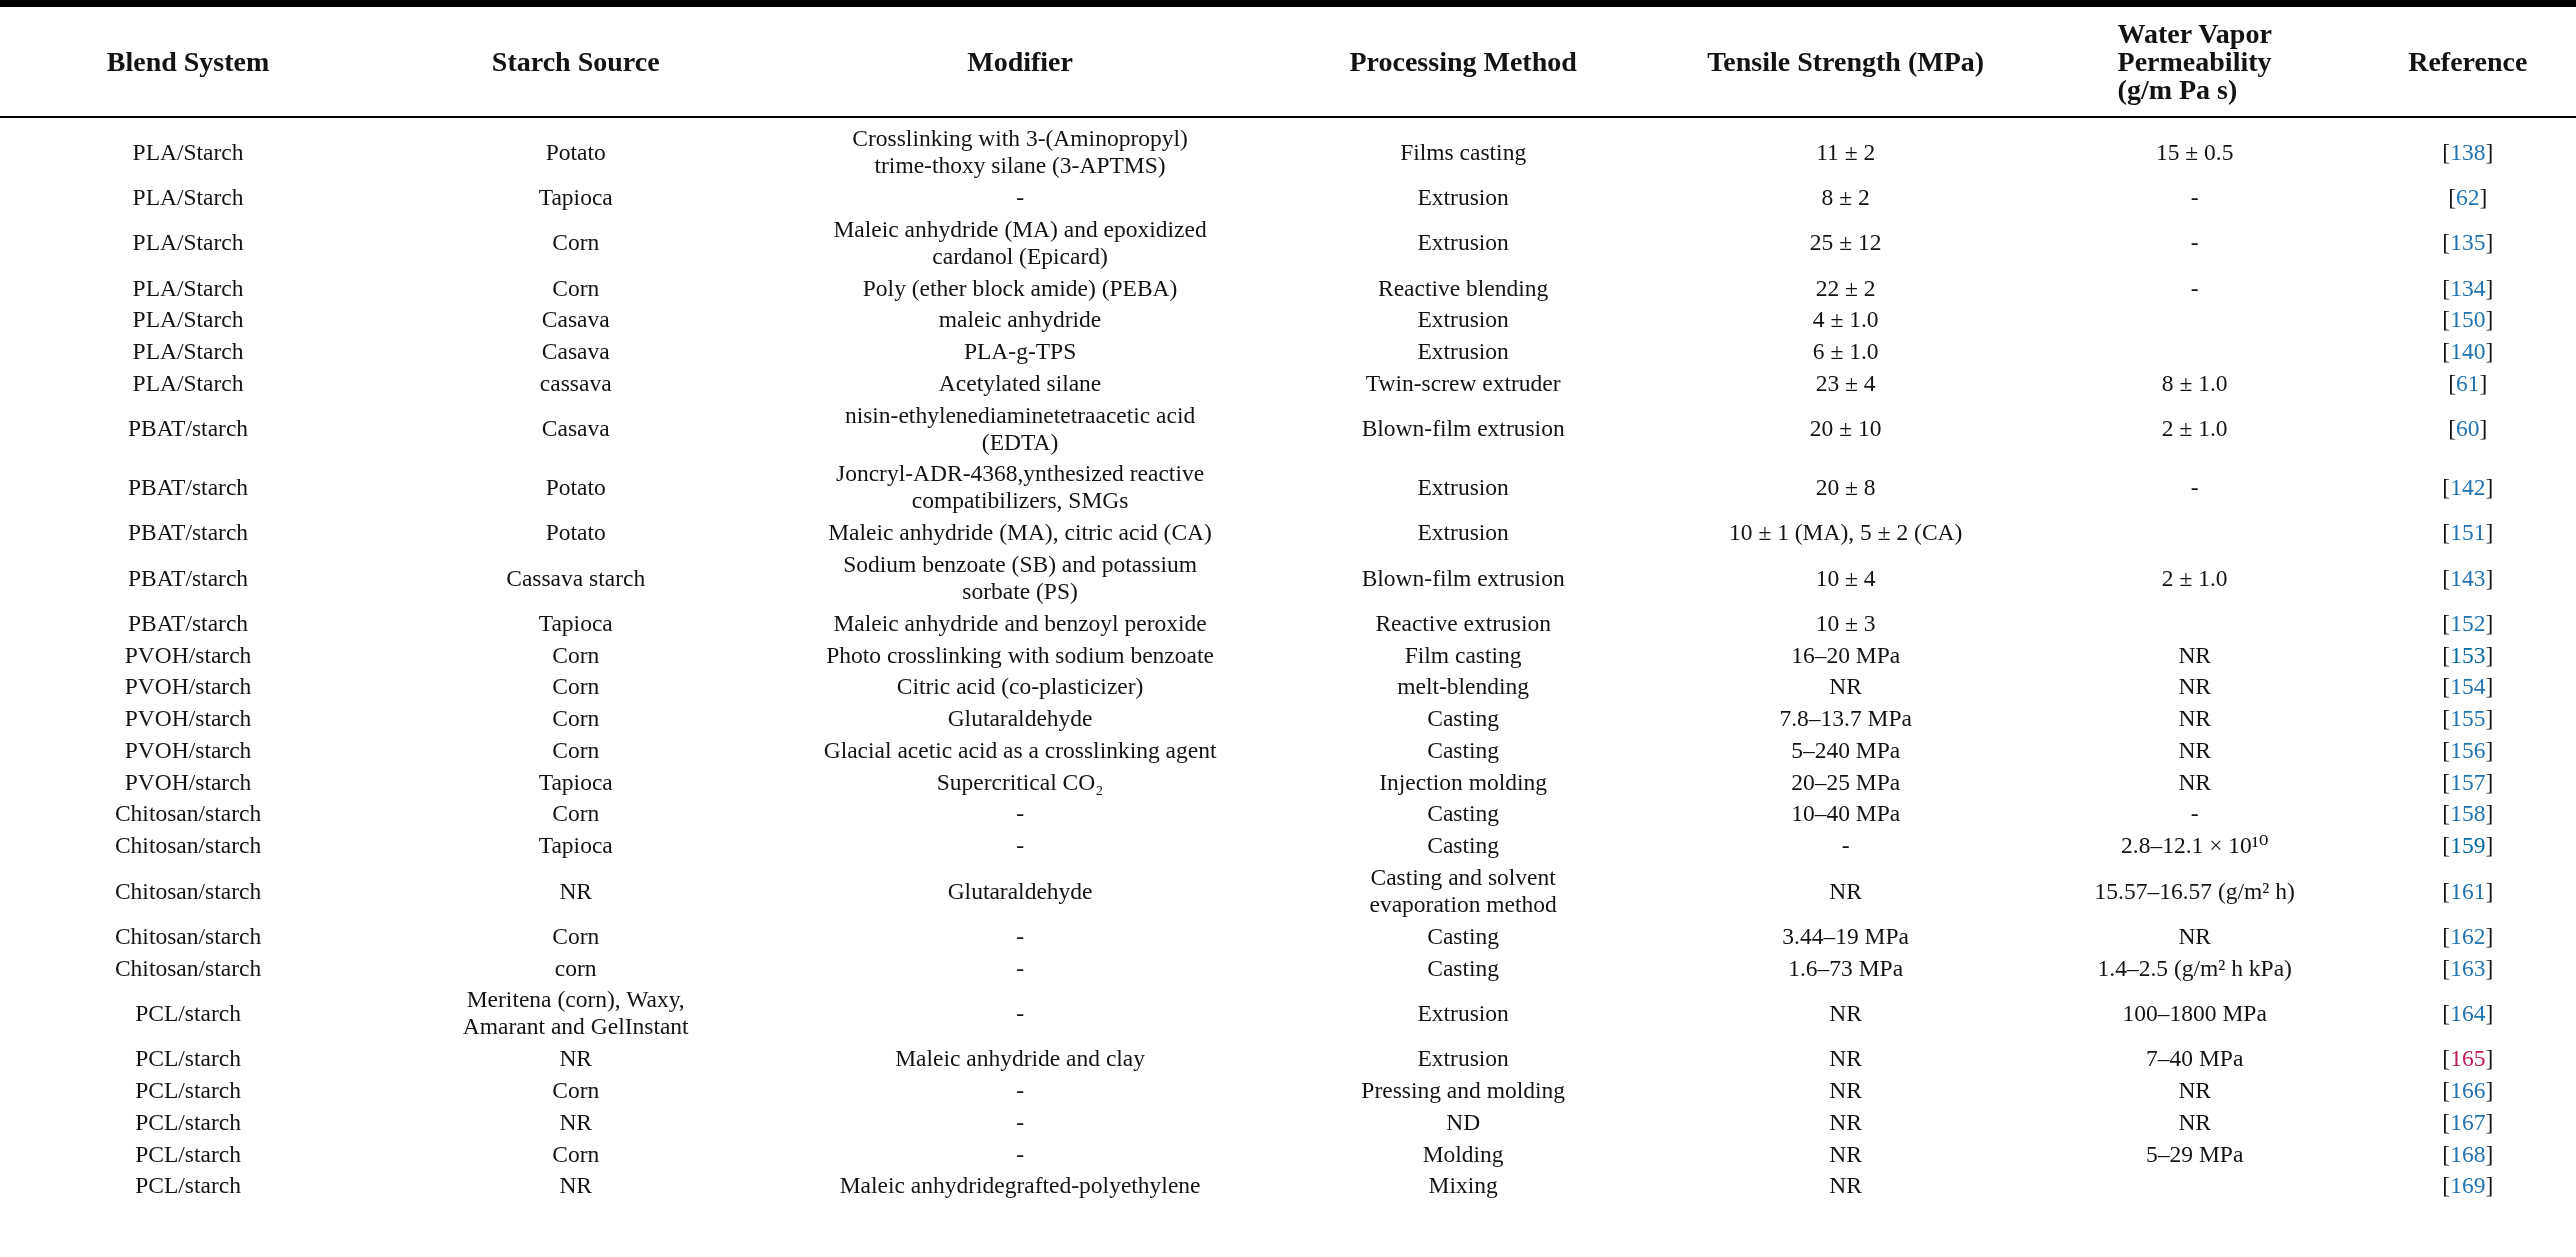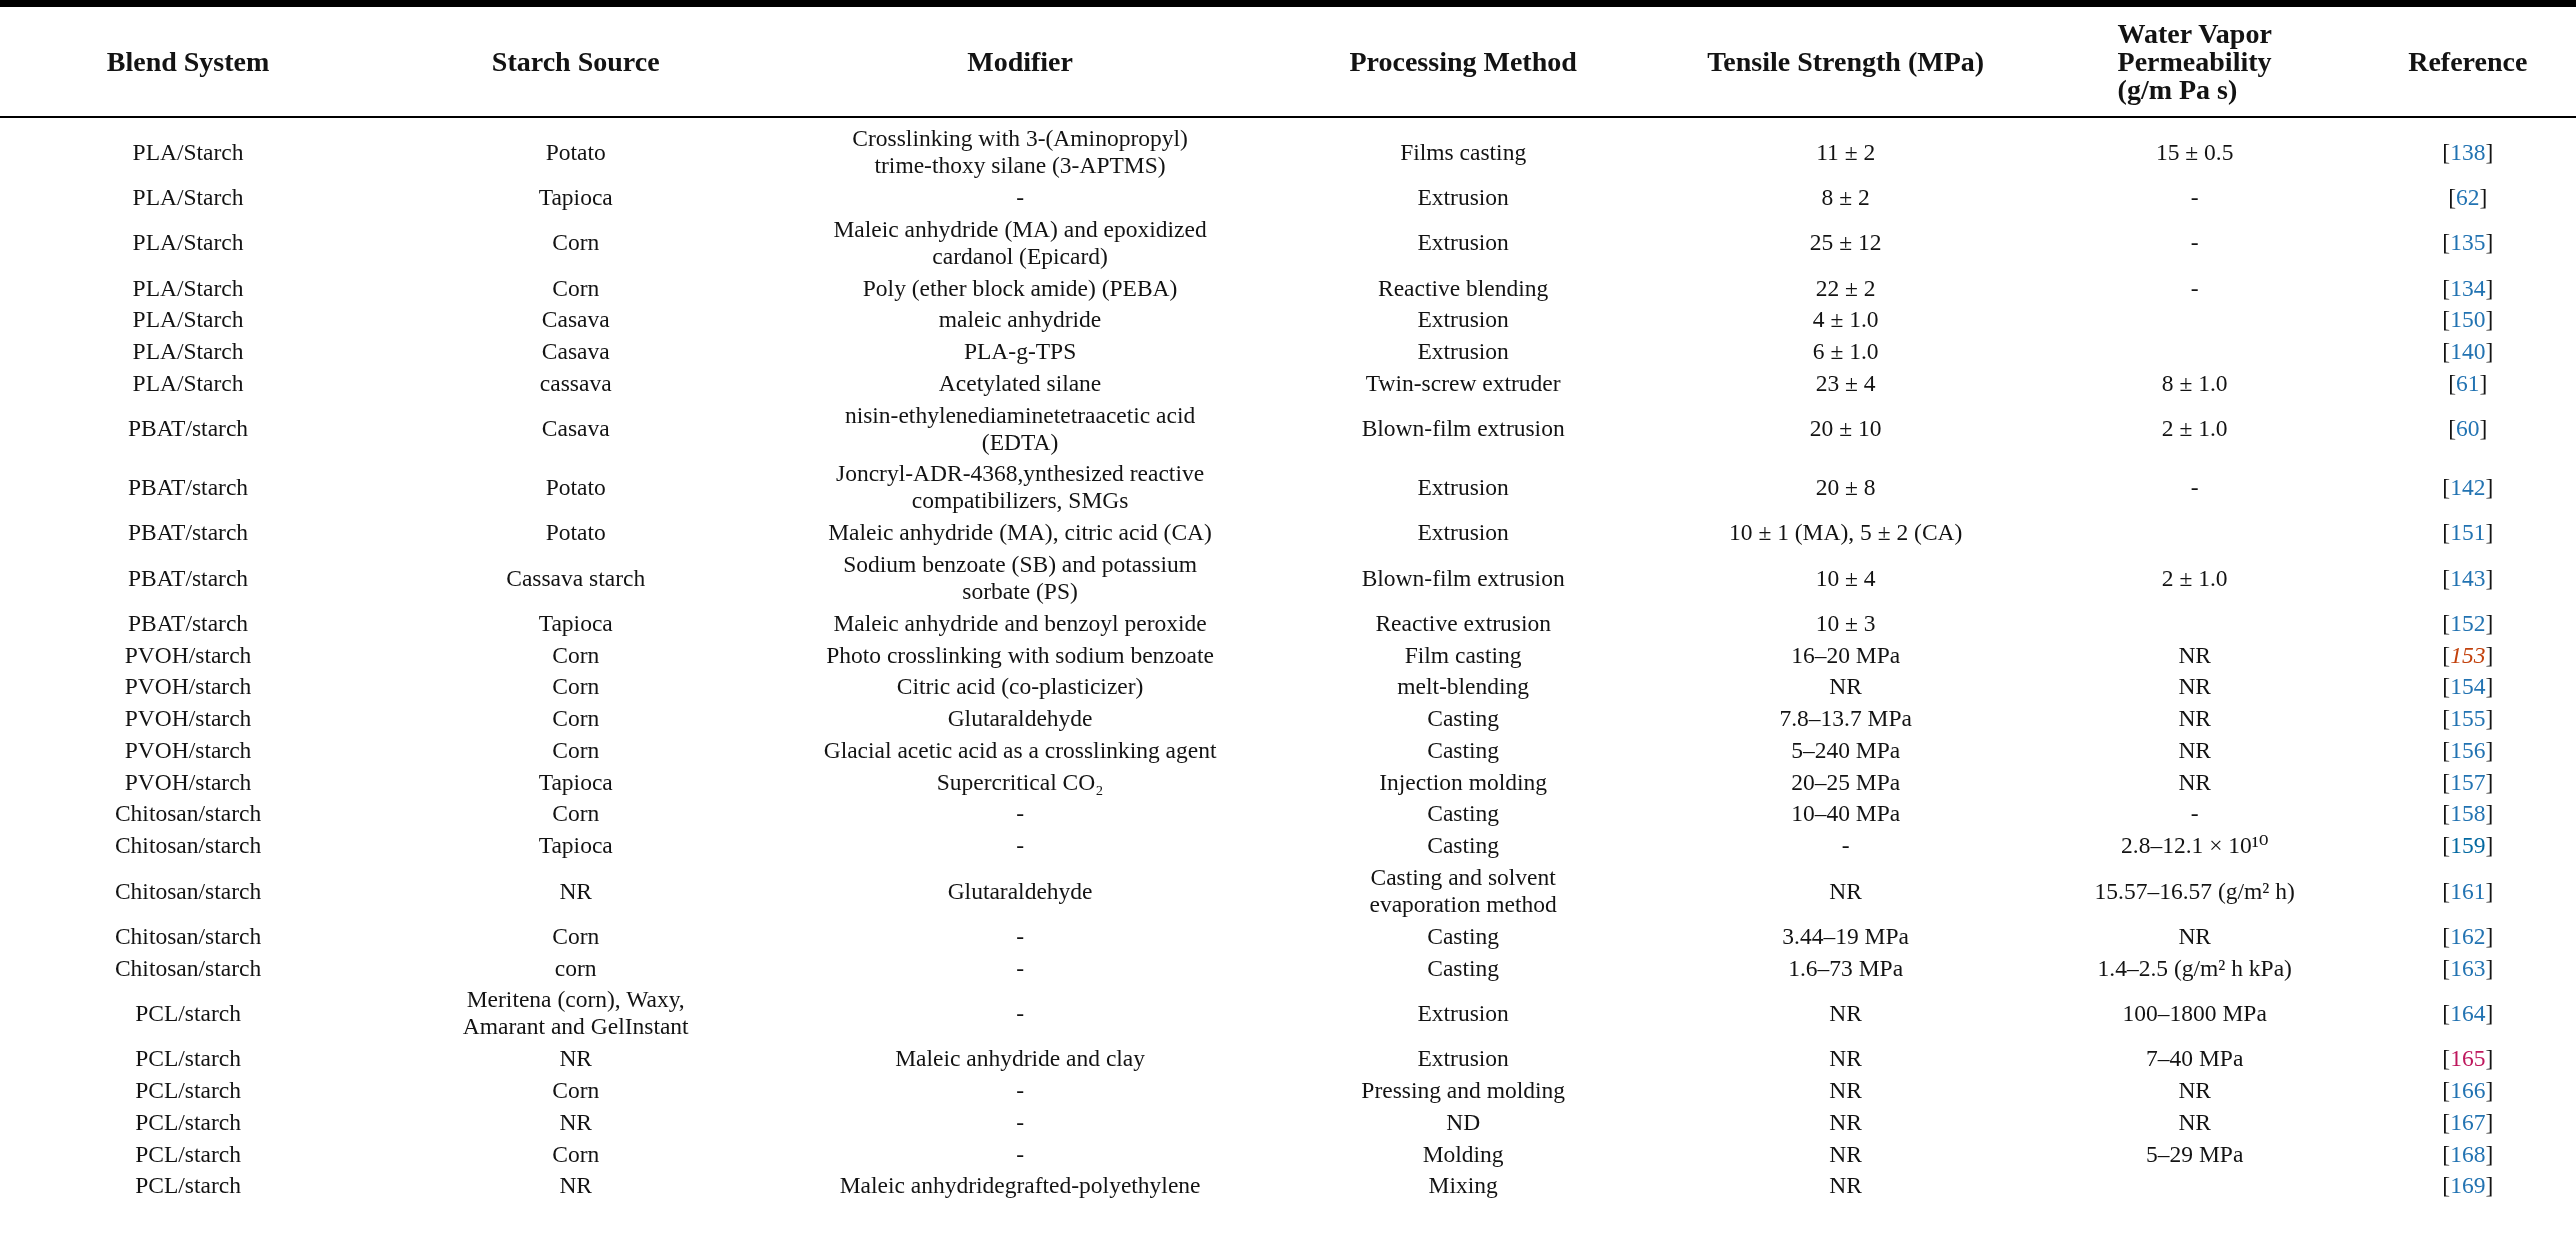--- a/index.html
+++ b/index.html
@@ -205,21 +205,21 @@
           <td></td>
           <td><span>[</span><a class="ref-link" style="color: rgb(34, 115, 178);">152</a><span>]</span></td>
         </tr>
         <tr>
           <td>PVOH/starch</td>
           <td>Corn</td>
           <td>Photo crosslinking with sodium benzoate</td>
           <td>Film casting</td>
           <td>16–20 MPa</td>
           <td>NR</td>
-          <td><span>[</span><a class="ref-link" style="color: #c2410c; font-style: italic;">153</a><span>]</span></td>
+          <td><span>[</span><a class="ref-link" style="color: #0369a1;">153</a><span>]</span></td>
         </tr>
         <tr>
           <td>PVOH/starch</td>
           <td>Corn</td>
           <td>Citric acid (co-plasticizer)</td>
           <td>melt-blending</td>
           <td>NR</td>
           <td>NR</td>
           <td><span>[</span><a class="ref-link" style="color: rgb(34, 115, 178);">154</a><span>]</span></td>
         </tr>

